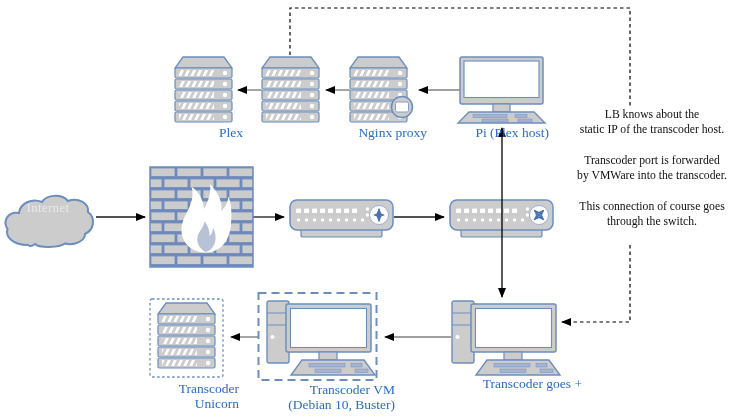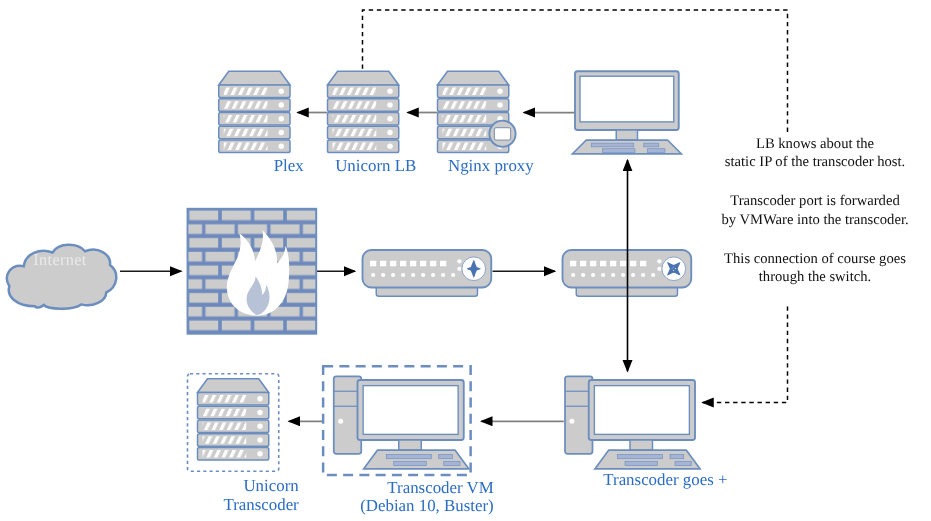--- a/index.html
+++ b/index.html
@@ -174,26 +174,26 @@
   <rect x="258.5" y="293" width="118" height="87" fill="none" stroke="#6c8ebf" stroke-width="2" stroke-dasharray="8,5"></rect>
   <use href="#desktop-pc" transform="translate(267,301)"></use>
 
   <use href="#desktop-pc" transform="translate(452,301)"></use>
 </svg>
 
 <div class="overlay">
   <div class="cloud-lbl" style="left:8px;top:200px;width:80px;">Internet</div>
 
   <div class="lbl" style="left:163px;top:126px;width:80px;">Plex</div>
-  <div class="lbl" style="left:248px;top:126px;width:85px;">Unicorn LB</div>
   <div class="lbl" style="left:337px;top:126px;width:90px;font-family:Liberation Serif, serif;">Nginx proxy</div>
+  <div class="lbl" style="left:454px;top:126px;width:95px;">Pi (Plex host)</div>
 
   <div class="lbl" style="left:134px;top:382px;width:105px;">
+    <div>Transcoder</div>
     <div>Unicorn</div>
-    <div>Transcoder</div>
   </div>
   <div class="lbl" style="left:240px;top:383px;width:155px;">
     <div>Transcoder VM</div>
     <div>(Debian 10, Buster)</div>
   </div>
   <div class="lbl" style="left:424px;top:377px;width:158px;">
     <div>Transcoder goes +</div>
   </div>
 
   <div class="notes">

